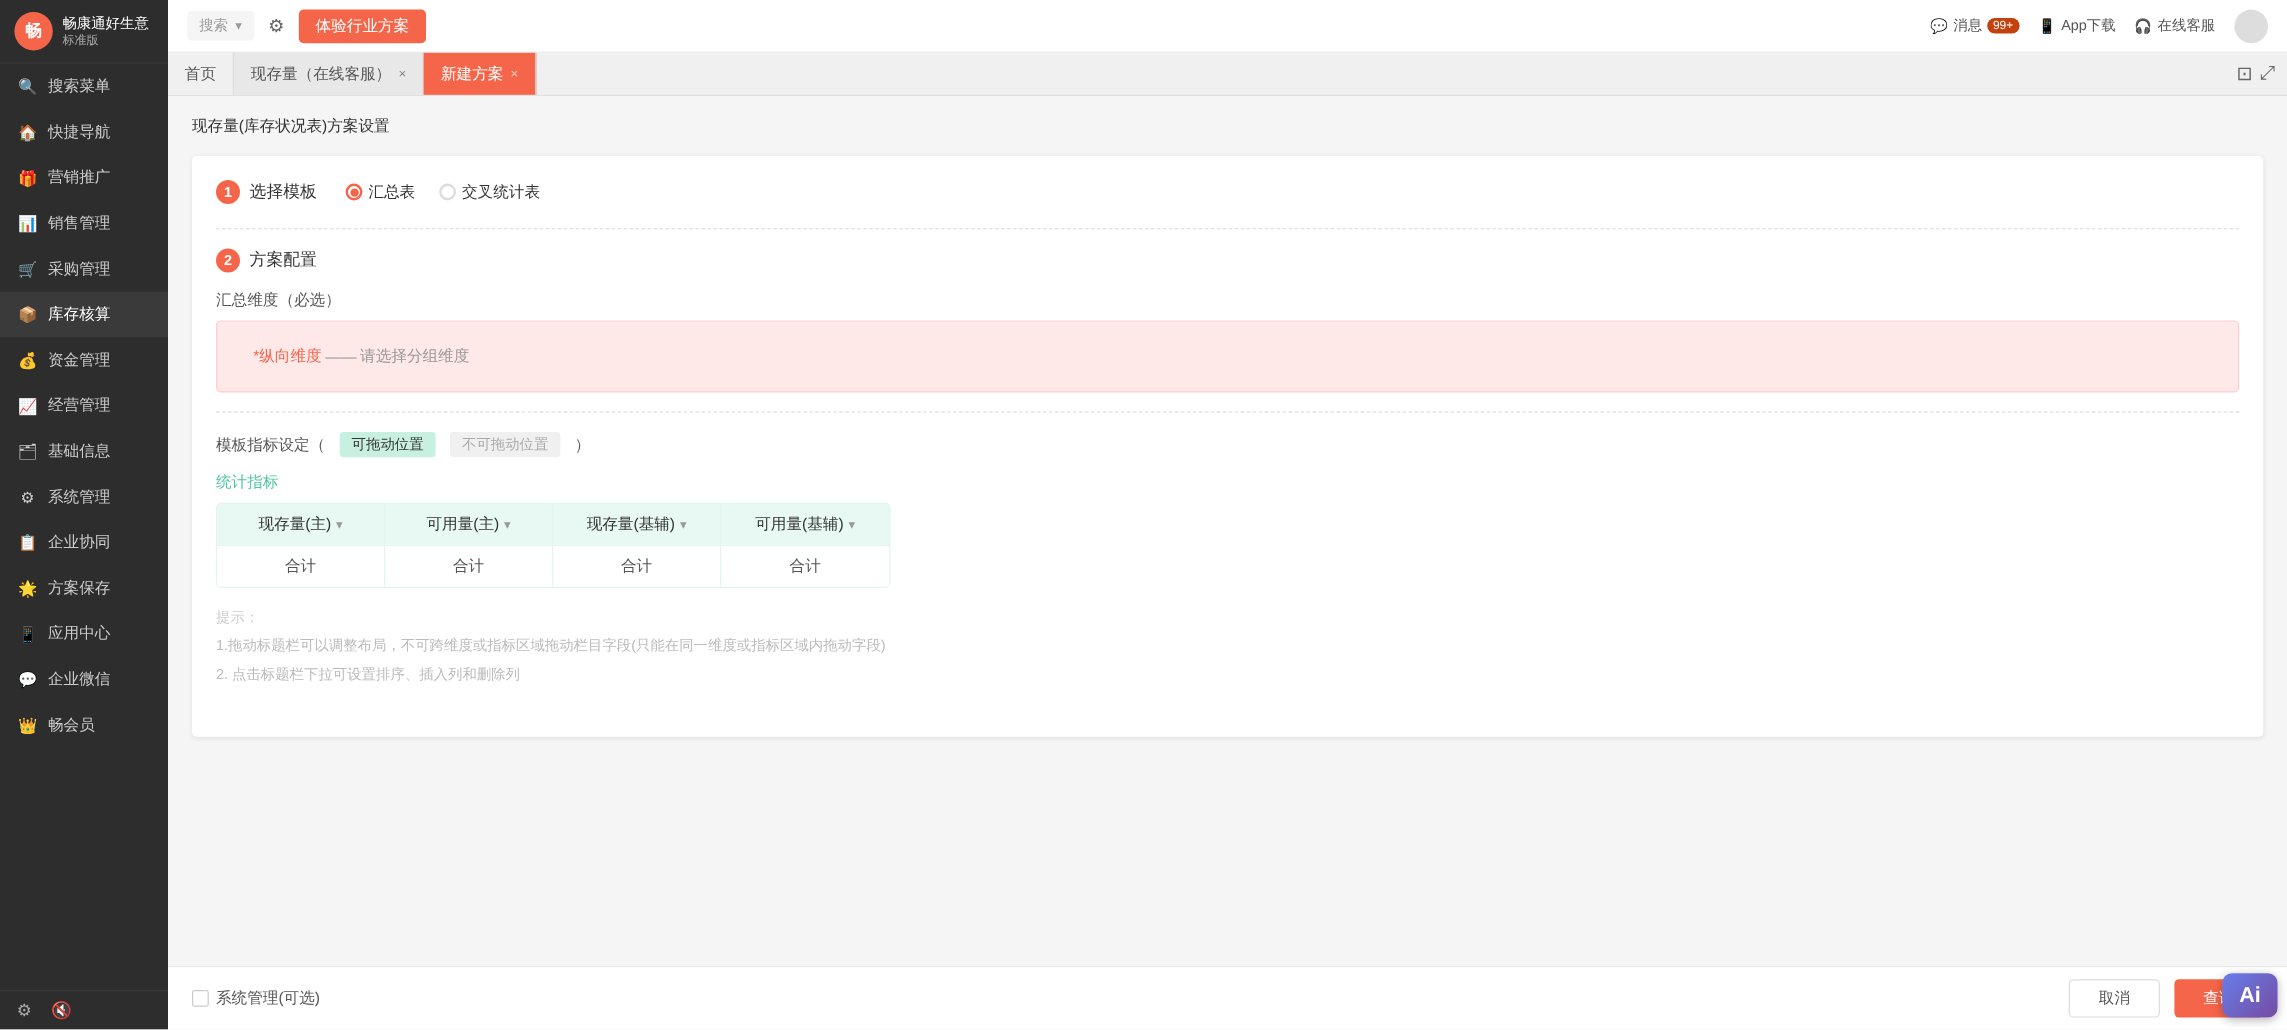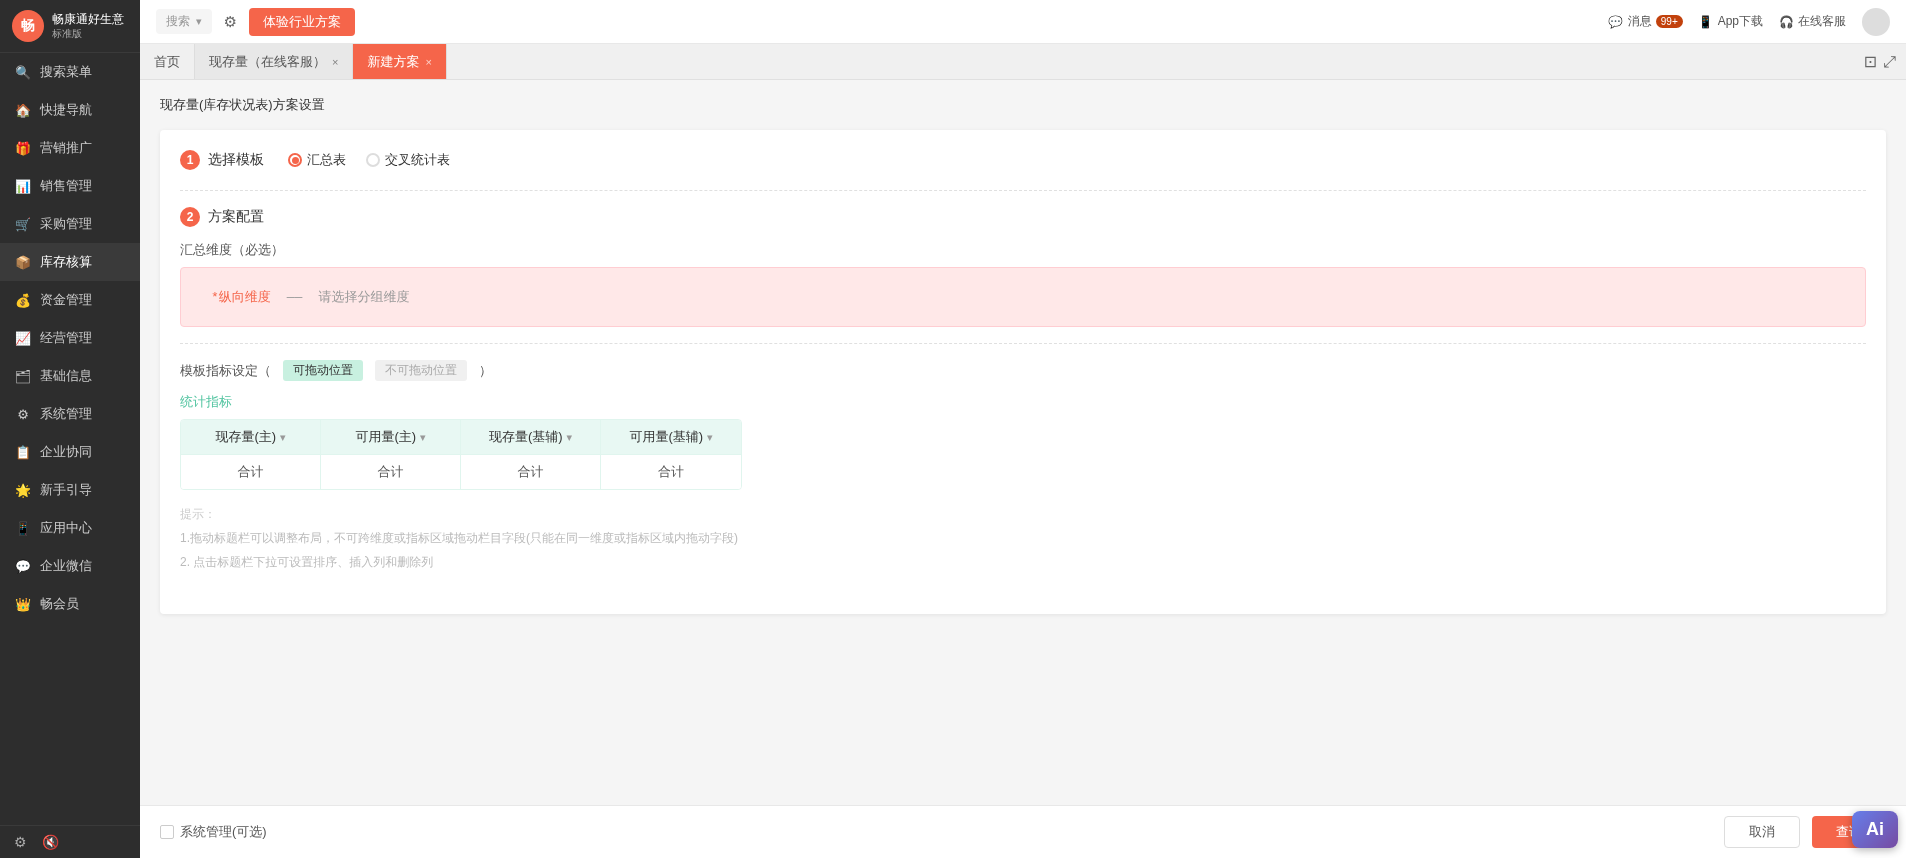--- a/index.html
+++ b/index.html
@@ -132,23 +132,22 @@
       content: ''; width: 7px; height: 7px; border-radius: 50%; background: #f5654a;
     }
 
     
     .divider { border: none; border-top: 1px dashed #e0e0e0; margin: 16px 0; }
 
     
     .dimension-area {
       background: #ffe8e8; border: 1px solid #ffcdd2;
       border-radius: 4px; padding: 20px 30px;
-      display: flex; align-items: center; gap: 16px;
+      display: flex; align-items: center; gap: 3px;
       margin-bottom: 16px;
-      font-family: Liberation Mono, monospace;
     }
     .dimension-label { color: #f5654a; font-size: 13px; }
     .dimension-dash { color: #999; }
     .dimension-placeholder { color: #999; font-size: 13px; }
 
     
     .indicator-setting {
       display: flex; align-items: center; gap: 12px;
       margin-bottom: 12px; font-size: 13px; color: #555;
     }
@@ -265,21 +264,21 @@
     <div class="sidebar-item">
       <span class="sidebar-item-icon">⚙</span>
       <span>系统管理</span>
     </div>
     <div class="sidebar-item">
       <span class="sidebar-item-icon">📋</span>
       <span>企业协同</span>
     </div>
     <div class="sidebar-item">
       <span class="sidebar-item-icon">🌟</span>
-      <span>新手引导</span>
+      <span>方案保存</span>
     </div>
     <div class="sidebar-item">
       <span class="sidebar-item-icon">📱</span>
       <span>应用中心</span>
     </div>
     <div class="sidebar-item">
       <span class="sidebar-item-icon">💬</span>
       <span>企业微信</span>
     </div>
     <div class="sidebar-item">

